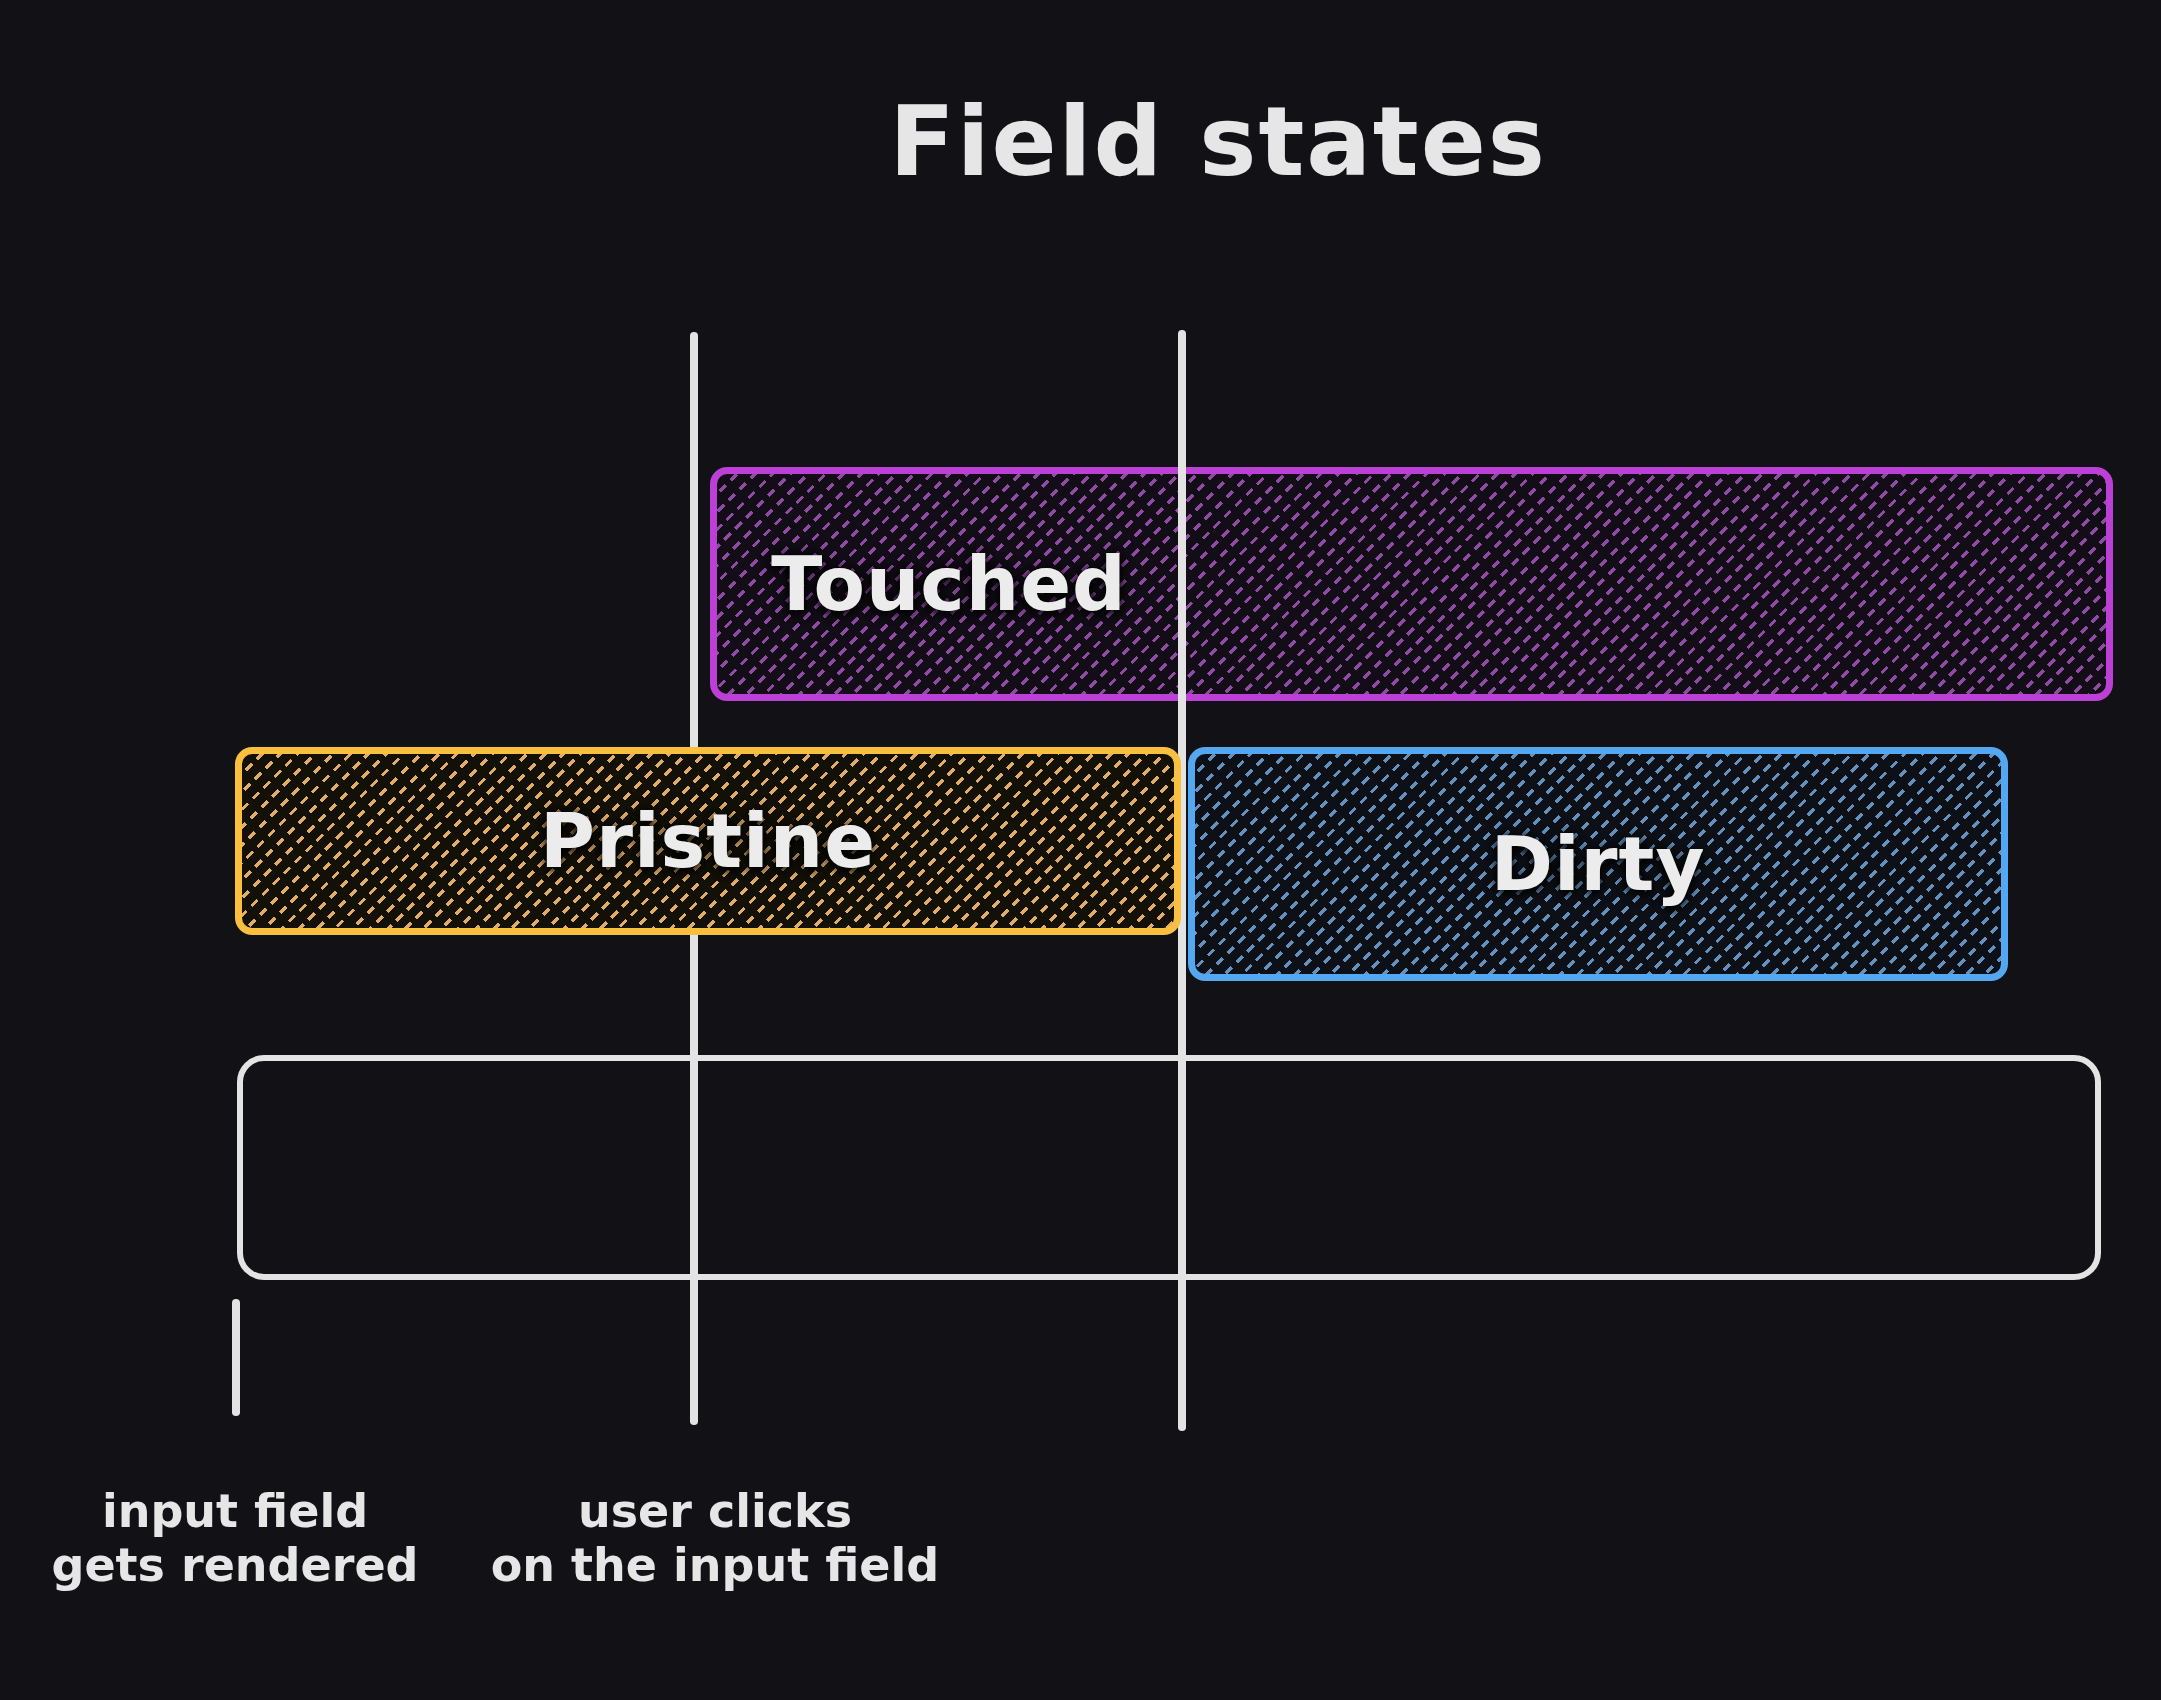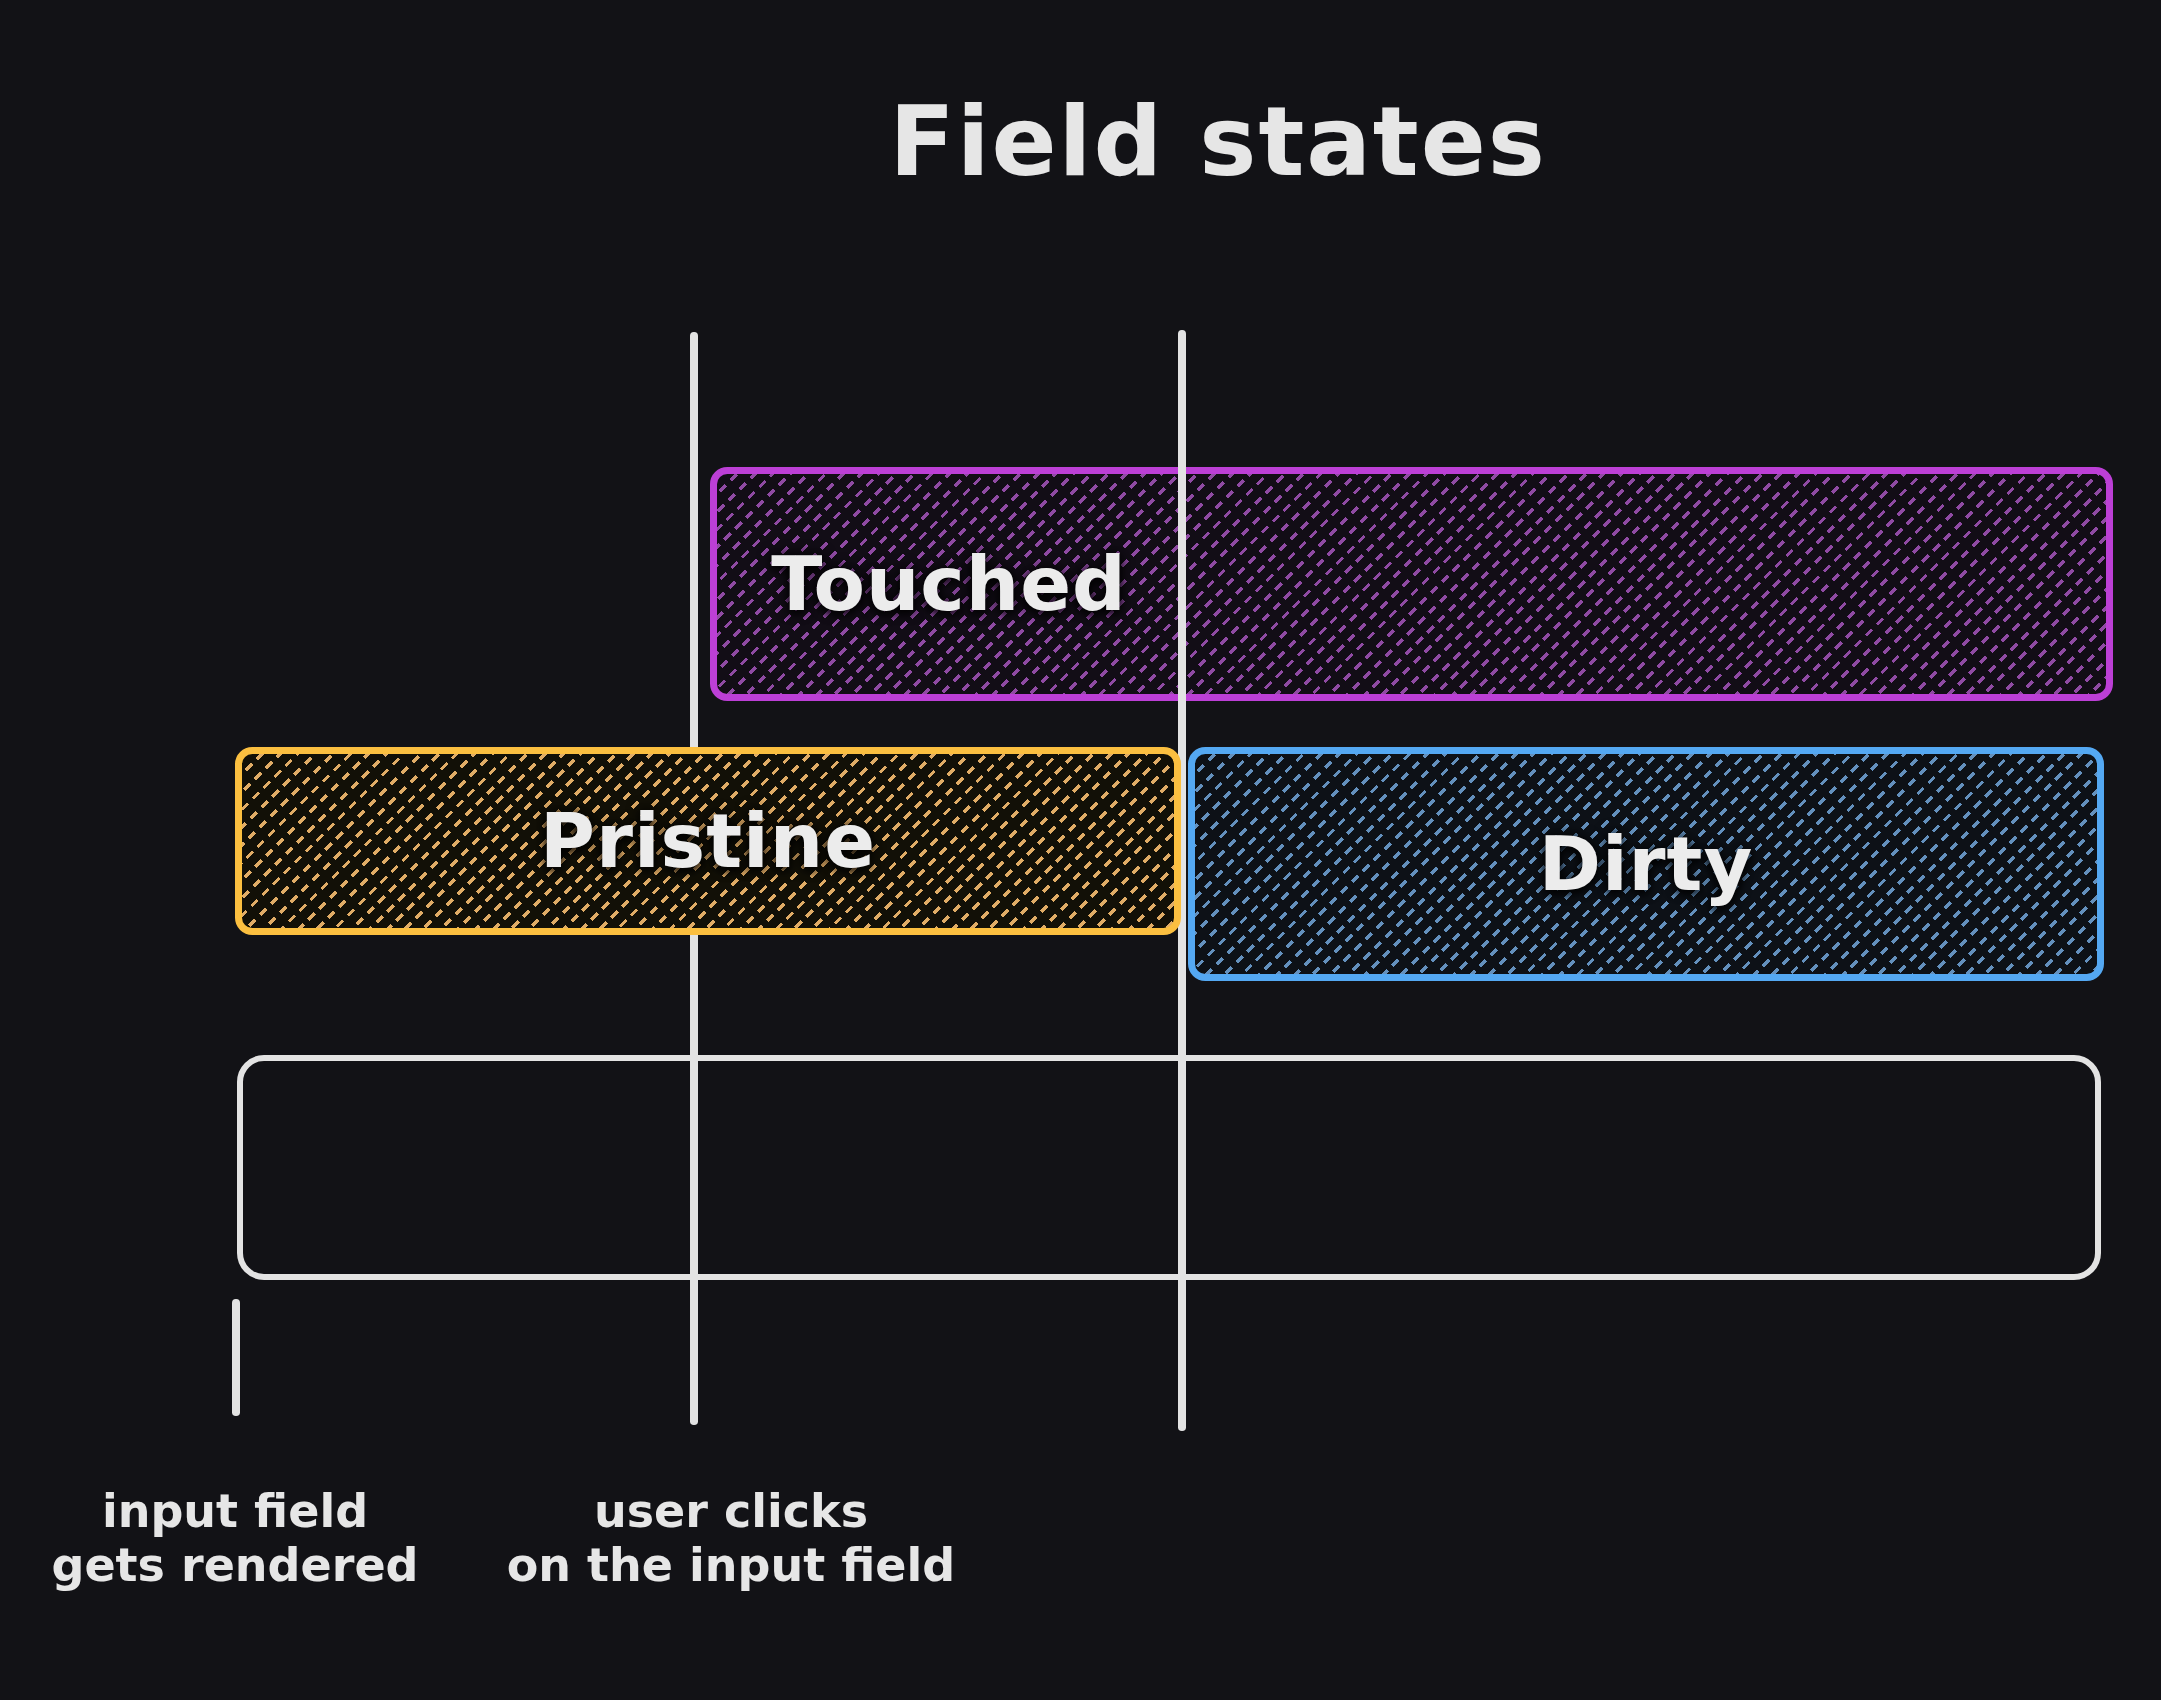--- a/index.html
+++ b/index.html
@@ -44,21 +44,21 @@
   .bar-pristine{
     left:235px;top:747px;width:946px;height:188px;z-index:3;
     border-color:var(--pristine-border,#fbbf40);
     background-color:#121007;
     background-image:
       repeating-linear-gradient(45deg,#121007 0 6.7px,rgba(0,0,0,0) 6.7px 15.4px),
       repeating-linear-gradient(135deg,var(--pristine-hatch,#e0ac66) 0 3.4px,rgba(0,0,0,0) 3.4px 12.5px);
   }
   .bar-pristine .bar-label{left:50%;}
   .bar-dirty{
-    left:1188px;top:747px;width:916px;height:234px;z-index:3;
+    left:1188px;top:747px;width:820px;height:234px;z-index:3;
     border-color:var(--dirty-border,#54a8f2);
     background-color:#0d1117;
     background-image:
       repeating-linear-gradient(45deg,#0d1117 0 6.7px,rgba(0,0,0,0) 6.7px 15.4px),
       repeating-linear-gradient(135deg,var(--dirty-hatch,#6390bd) 0 3.4px,rgba(0,0,0,0) 3.4px 12.5px);
   }
   .bar-dirty .bar-label{left:50%;}
   
   .empty-box{
     position:absolute;left:237px;top:1055px;width:1864px;height:225px;
@@ -70,21 +70,21 @@
     position:absolute;left:232px;top:1299px;width:7.7px;height:117px;
     border-radius:3.8px;background:var(--timeline-line,#e3e3e3);z-index:3;
   }
   
   .event-label{
     position:absolute;transform:translateX(-50%);
     font-size:46px;font-weight:bold;line-height:1.18;
     color:var(--text,#e6e6e6);text-align:center;white-space:pre-line;z-index:3;
   }
   .event-1{left:235px;top:1484px;}
-  .event-2{left:731px;top:1484px;}
+  .event-2{left:715px;top:1484px;}
   .event-3{left:1180px;top:1465px;}
 </style>
 </head>
 <body>
 
 <div id="canvas">
 
   <div class="title">Field states</div>
 
   <div class="vline vline-1"></div>

